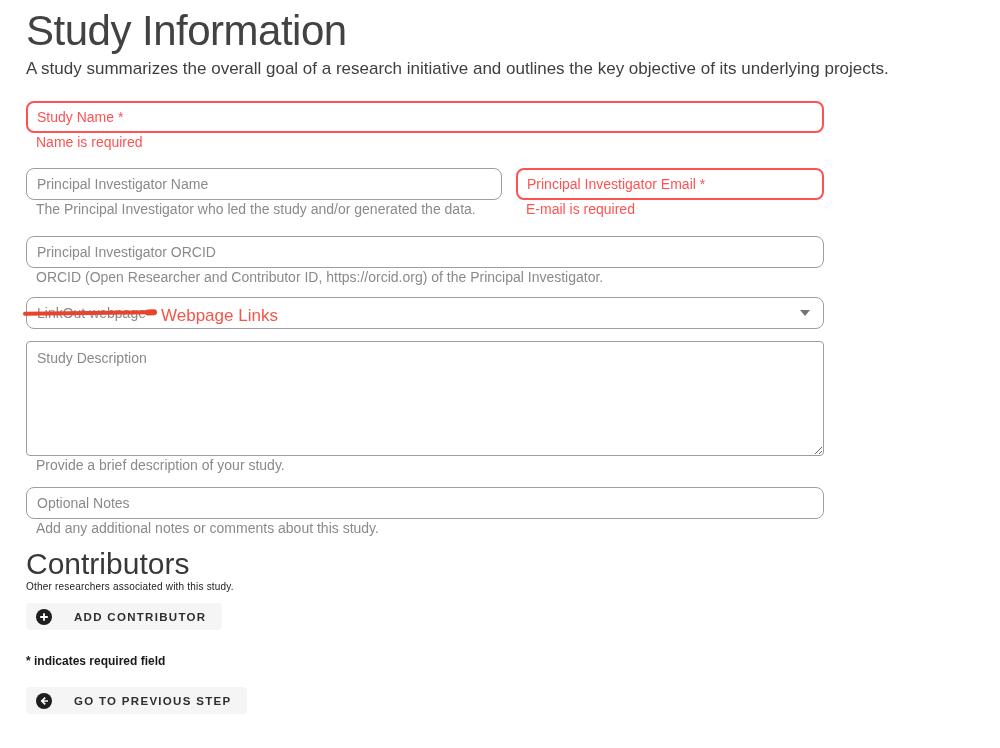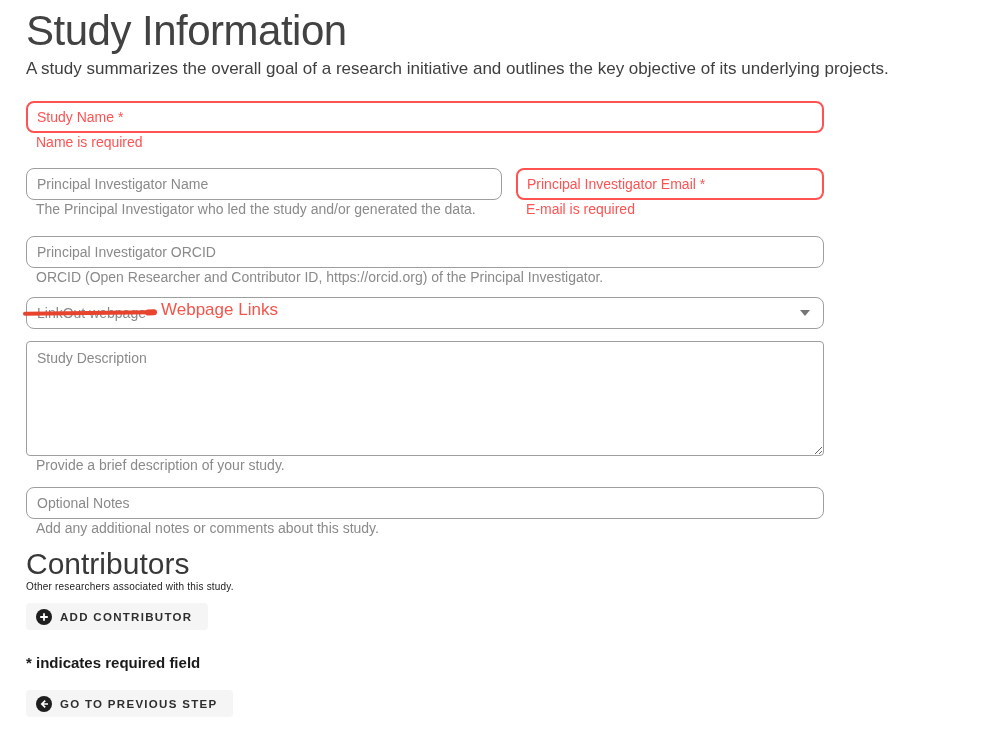--- a/index.html
+++ b/index.html
@@ -55,21 +55,21 @@
   }
   .strike-line {
     position: absolute; left: -4px; top: 13px; width: 132px; height: 4px;
     background: #e8432d; border-radius: 3px; transform: rotate(-0.6deg);
   }
   .strike-line::after {
     content: ""; position: absolute; right: -2px; top: -1px;
     width: 12px; height: 6px; border-radius: 3px; background: #e8432d;
   }
   .annotation-label {
-    position: absolute; left: 134px; top: 2px;
+    position: absolute; left: 134px; top: 8px;
     font-size: 17px; line-height: 20px; color: #f4554a;
   }
   .caret {
     position: absolute; right: 13px; top: 12px;
     width: 0; height: 0;
     border-left: 5px solid transparent; border-right: 5px solid transparent;
     border-top: 6px solid #757575;
   }
 
   textarea.text-area {
@@ -78,30 +78,30 @@
     font-family: "Liberation Sans", sans-serif; font-size: 14px; color: #b91c1c;
     padding: 8px 10px; outline: none; resize: both;
   }
 
   .section-heading {
     font-size: 30px; font-weight: 400; line-height: 34px; color: #383838;
   }
   .section-desc { font-size: 10px; color: #212121; letter-spacing: 0.2px; margin-bottom: 11px; }
 
   .chip-button {
-    display: inline-flex; align-items: center; gap: 8px;
+    display: inline-flex; align-items: center; gap: 22px;
     height: 27px; padding: 0 16px 0 10px;
     background: #f5f5f5; border: none; border-radius: 4px; cursor: pointer;
     font-family: "Liberation Sans", sans-serif;
     font-size: 11.5px; font-weight: 700; letter-spacing: 1.3px; color: #2e2e2e;
   }
   .chip-button svg { flex: 0 0 auto; display: block; }
 
   .add-row { margin-bottom: 24px; }
-  .required-note { font-size: 15px; font-weight: 700; color: #1a1a1a; margin-bottom: 19px; }
+  .required-note { font-size: 12px; font-weight: 700; color: #1a1a1a; margin-bottom: 19px; }
 </style>
 </head>
 <body>
 
 <div class="container">
 
   <h1 class="page-title">Study Information</h1>
   <div class="page-subtitle">A study summarizes the overall goal of a research initiative and outlines the key objective of its underlying projects.</div>
 
   <div class="form">

